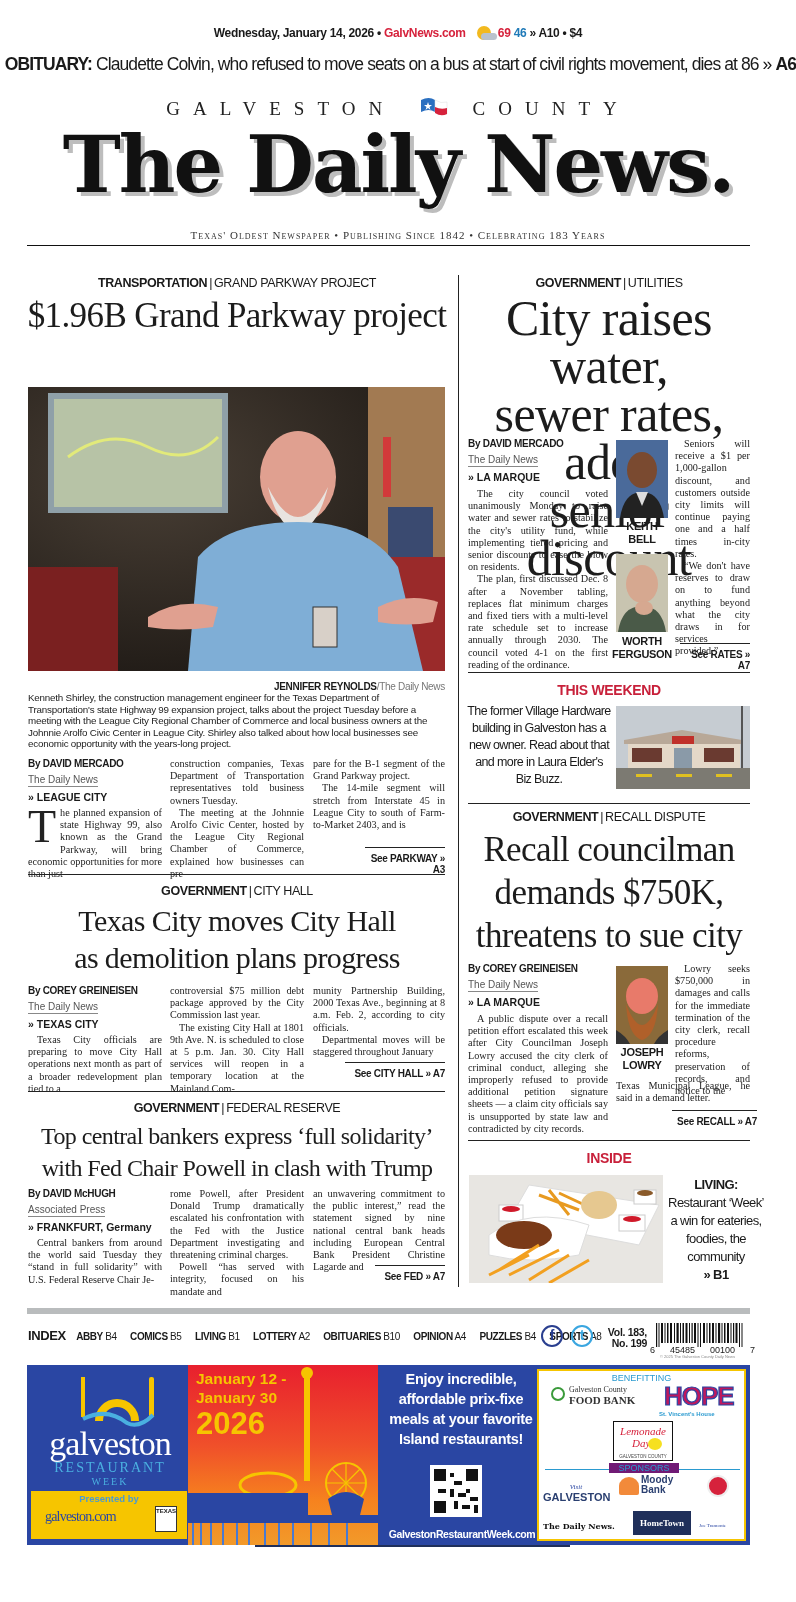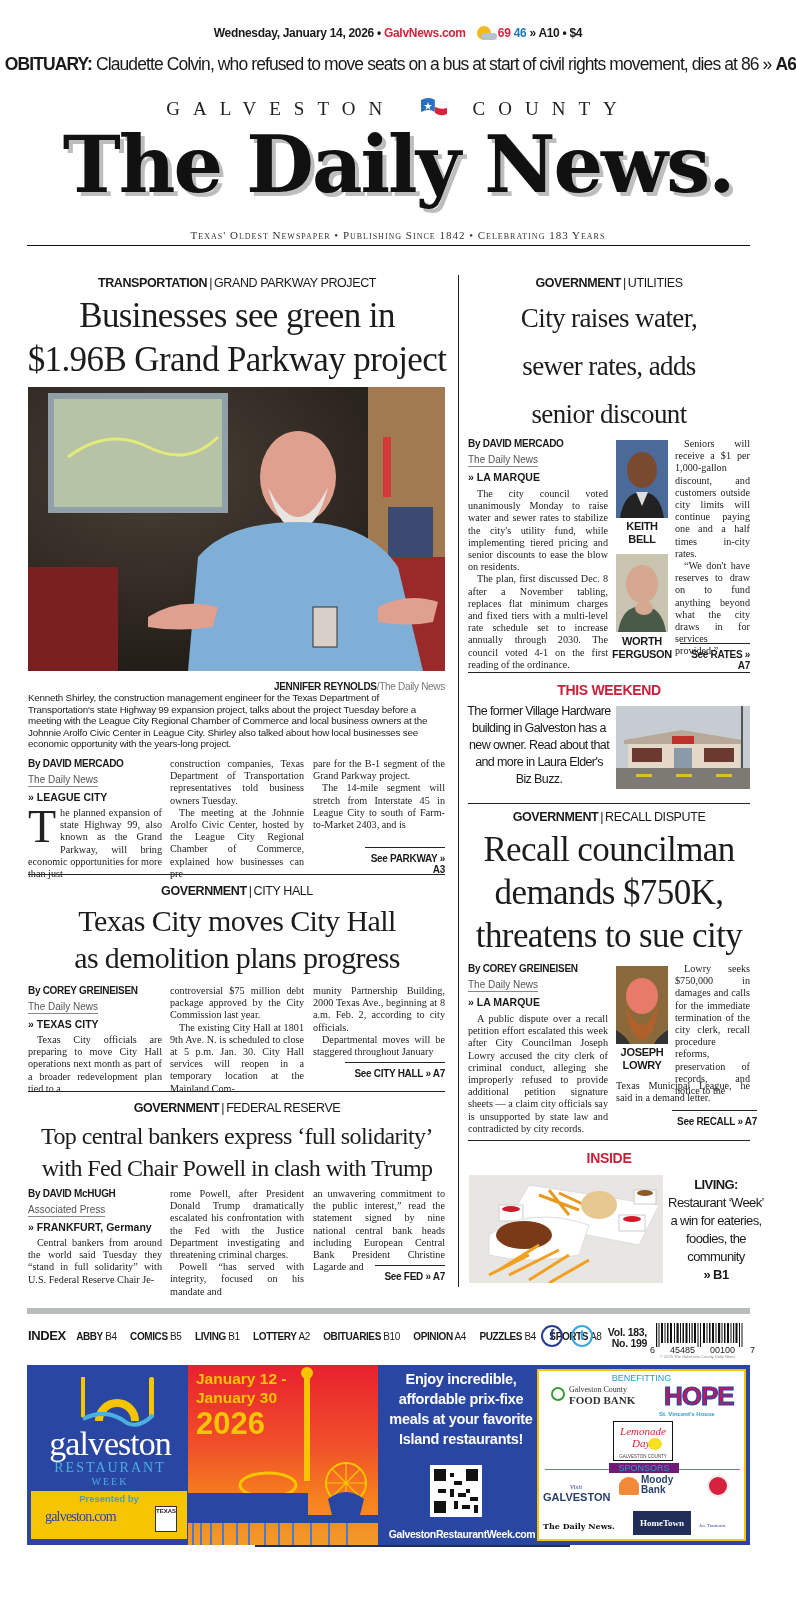--- a/index.html
+++ b/index.html
@@ -91,21 +91,20 @@
 <div id="title" class="abs">The Daily News.</div>
 <div id="tagline" class="abs">Texas' Oldest Newspaper • Publishing Since 1842 • Celebrating 183 Years</div>
 <div id="mast-rule" class="abs"></div>
 
 <div id="col-divider" class="abs"></div>
 
 <div class="abs kicker" style="left:27px; top:276px; width:420px;">
   <b>TRANSPORTATION</b><span style="margin:0 2px;">|</span><span>GRAND PARKWAY PROJECT</span>
 </div>
 <div class="abs hed" style="left:20px; top:294px; width:434px; font-size:35px; line-height:44px;">
-  <div>Businesses see green in</div>
   <div>$1.96B Grand Parkway project</div>
 </div>
 
 <div class="abs photo" style="left:28px; top:387px; width:417px; height:284px; background:#2a2420;">
   <svg width="417" height="284" viewBox="0 0 417 284">
     <defs>
       <radialGradient id="bg1" cx="0.3" cy="0.3" r="0.8">
           <stop offset="0" stop-color="#4a4036"></stop>
           <stop offset="1" stop-color="#1d1814"></stop>
         </radialGradient>
@@ -198,21 +197,21 @@
   <p>Powell “has served with integrity, focused on his mandate and</p>
 </div>
 <div class="abs body" style="left:313px; top:1188px; width:132px;">
   <p style="text-indent:0">an unwavering commitment to the public interest,” read the statement signed by nine national central bank heads including European Central Bank President Christine Lagarde and</p>
 </div>
 <div class="abs jump" style="left:375px; top:1265px; width:70px;">See FED » A7</div>
 
 <div class="abs kicker" style="left:468px; top:276px; width:282px;">
   <b>GOVERNMENT</b><span style="margin:0 2px;">|</span><span>UTILITIES</span>
 </div>
-<div class="abs hed" style="left:462px; top:294px; width:294px; font-size:27px; line-height:48px;">
+<div class="abs hed" style="left:462px; top:294px; width:294px; font-size:50px; line-height:48px;">
   <div>City raises water,</div>
   <div>sewer rates, adds</div>
   <div>senior discount</div>
 </div>
 <div class="abs" style="left:468px; top:438px; width:140px;">
   <div class="byline">By DAVID MERCADO</div>
   <div class="org">The Daily News</div>
   <div class="dateloc">» LA MARQUE</div>
   <div class="body" style="margin-top:5px;">
     <p>The city council voted unanimously Monday to raise water and sewer rates to stabilize the city's utility fund, while implementing tiered pricing and senior discounts to ease the blow on residents.</p>

